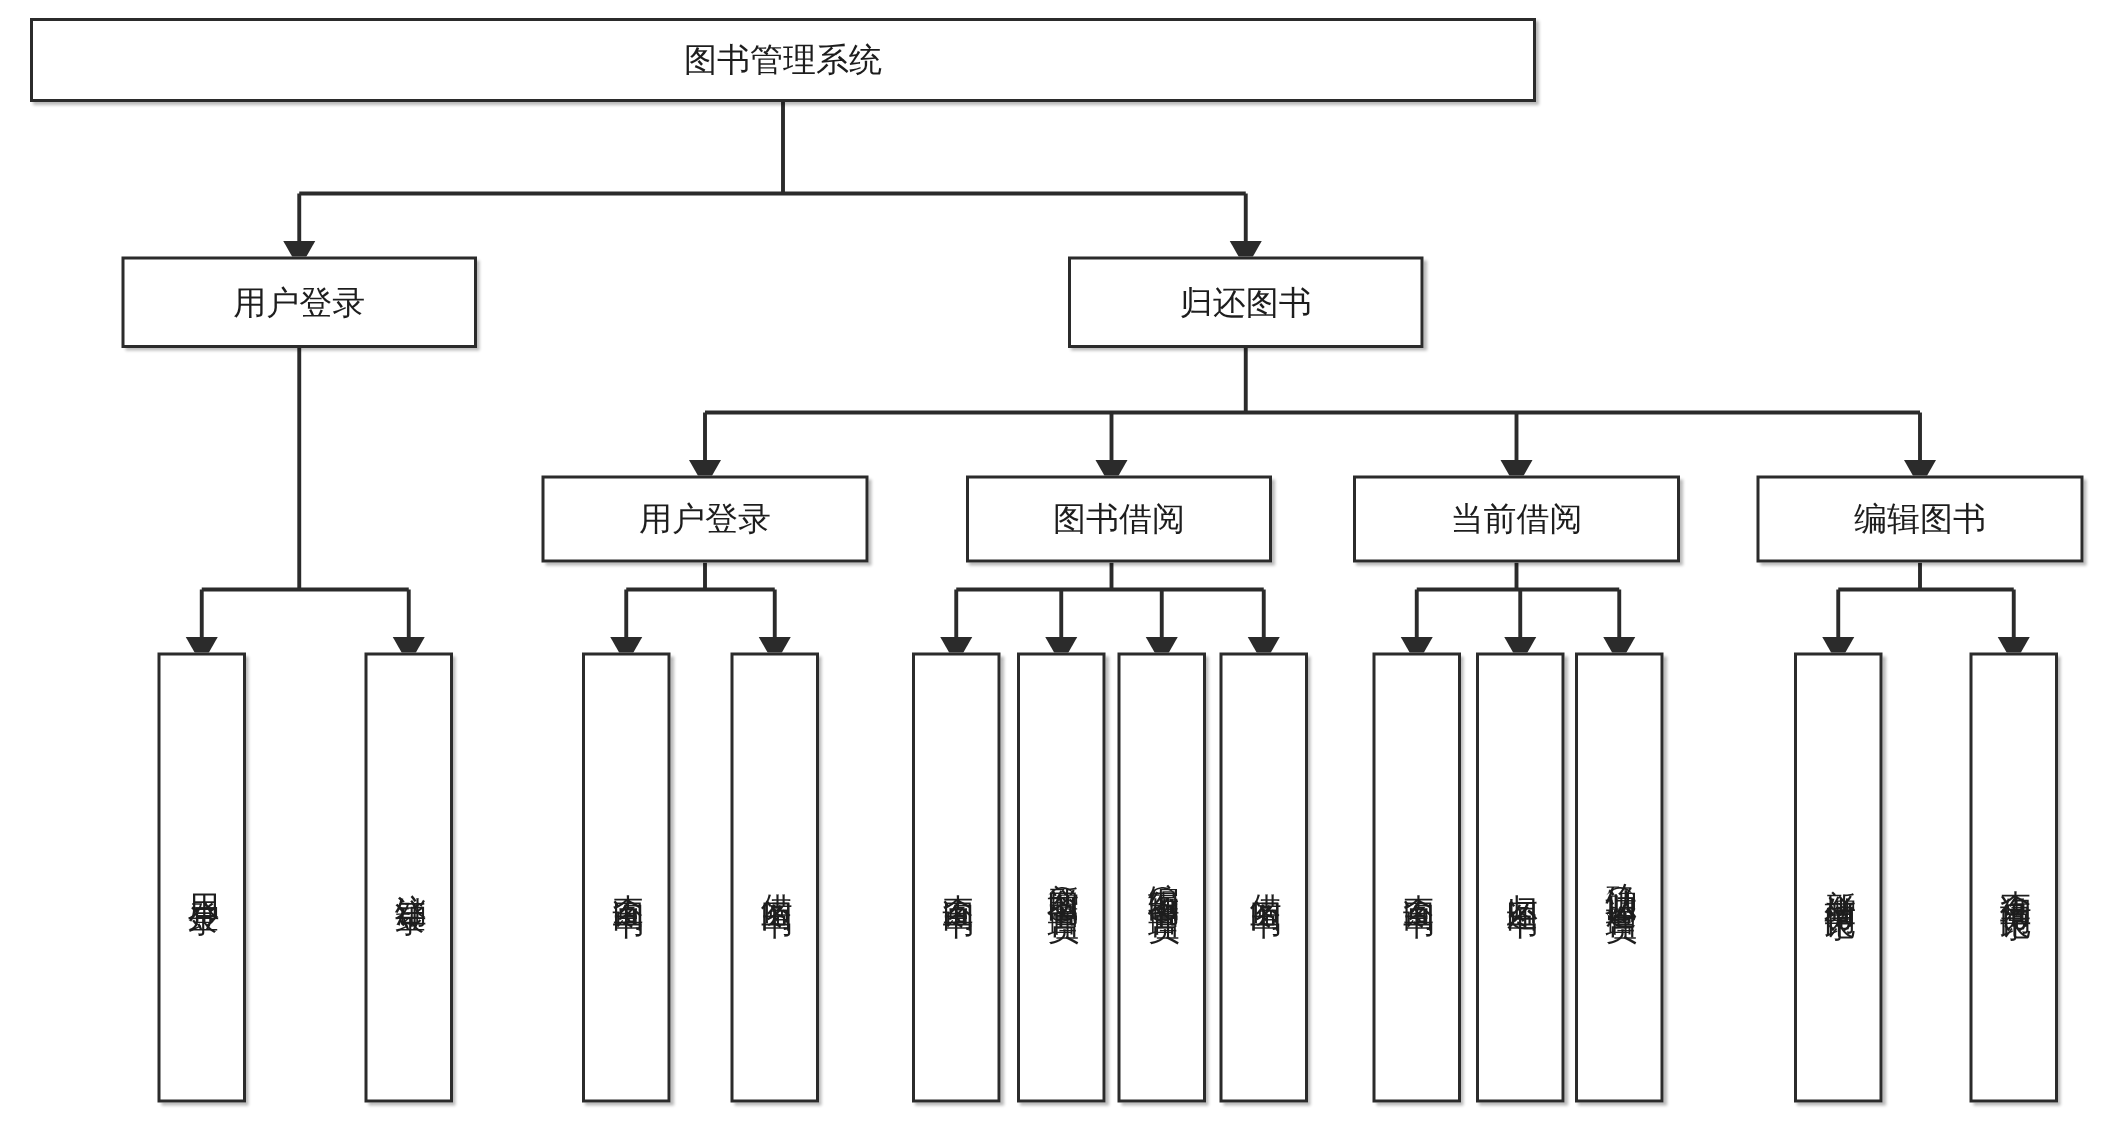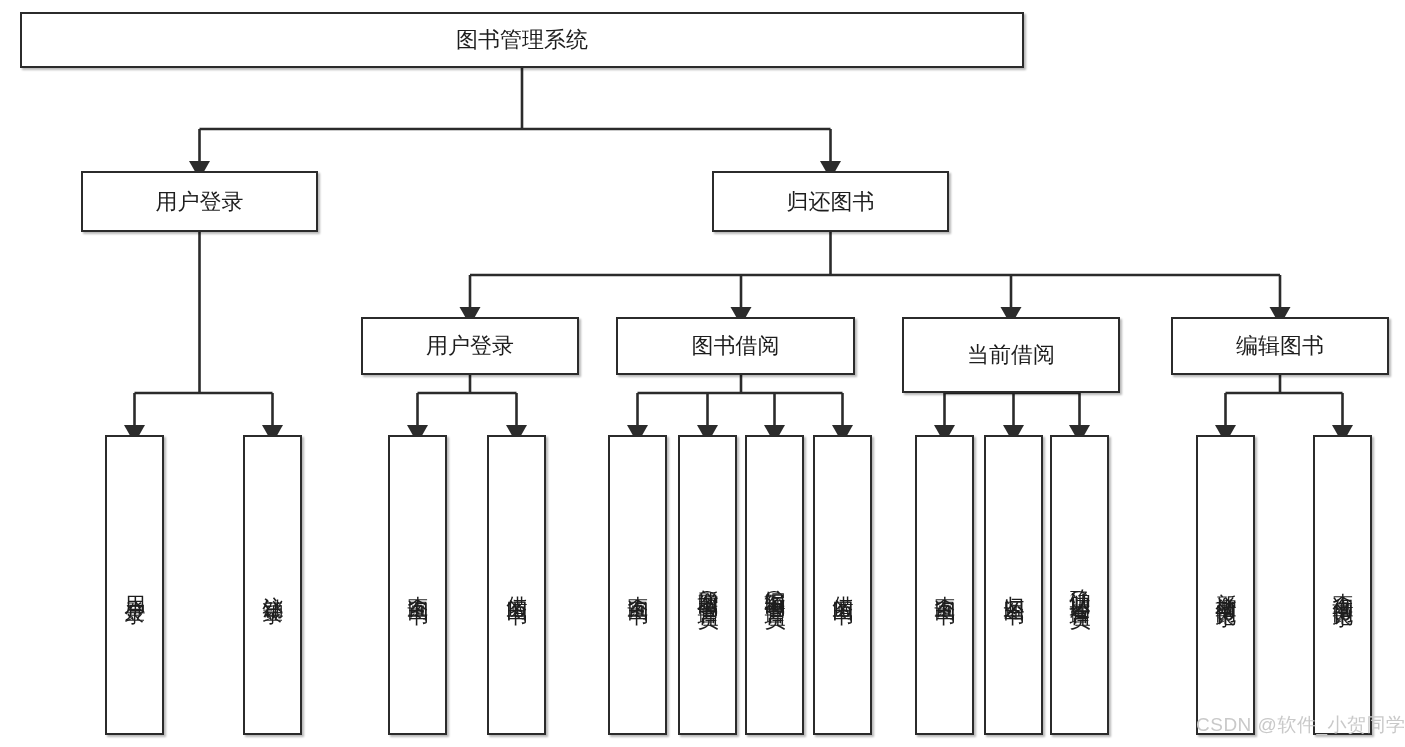--- a/index.html
+++ b/index.html
@@ -114,24 +114,24 @@
       </div>
       <div class="node-box horizontal" style="left: 81px; top: 171px; width: 237px; height: 61px;">
         <div class="node-label">用户登录</div>
       </div>
       <div class="node-box horizontal" style="left: 712px; top: 171px; width: 237px; height: 61px;">
         <div class="node-label">归还图书</div>
       </div>
       <div class="node-box horizontal" style="left: 361px; top: 317px; width: 218px; height: 58px;">
         <div class="node-label">用户登录</div>
       </div>
-      <div class="node-box horizontal" style="left: 616px; top: 317px; width: 239px; height: 58px;">
+      <div class="node-box horizontal" style="left: 644px; top: 317px; width: 204px; height: 58px;">
         <div class="node-label">图书借阅</div>
       </div>
-      <div class="node-box horizontal" style="left: 902px; top: 317px; width: 218px; height: 76px; align-items: center;">
+      <div class="node-box horizontal" style="left: 902px; top: 317px; width: 218px; height: 58px; align-items: center;">
         <div class="node-label">当前借阅</div>
       </div>
       <div class="node-box horizontal" style="left: 1171px; top: 317px; width: 218px; height: 58px;">
         <div class="node-label">编辑图书</div>
       </div>
       <div class="node-box vertical" style="left: 105px; top: 435px; width: 59px; height: 300px;">
         <div class="node-label">用户登录</div>
       </div>
       <div class="node-box vertical" style="left: 243px; top: 435px; width: 59px; height: 300px;">
         <div class="node-label">注销登录</div>
@@ -164,15 +164,14 @@
         <div class="node-label">确认归还（管理员）</div>
       </div>
       <div class="node-box vertical" style="left: 1196px; top: 435px; width: 59px; height: 300px;">
         <div class="node-label">新增借阅记录</div>
       </div>
       <div class="node-box vertical" style="left: 1313px; top: 435px; width: 59px; height: 300px;">
         <div class="node-label">查询借阅记录</div>
       </div>
     </div>
 
-  <div class="watermark" style="left: 1196px; top: 712px;">CSDN @软件_小贺同学</div>
 
 </div>
 
 </body></html>

